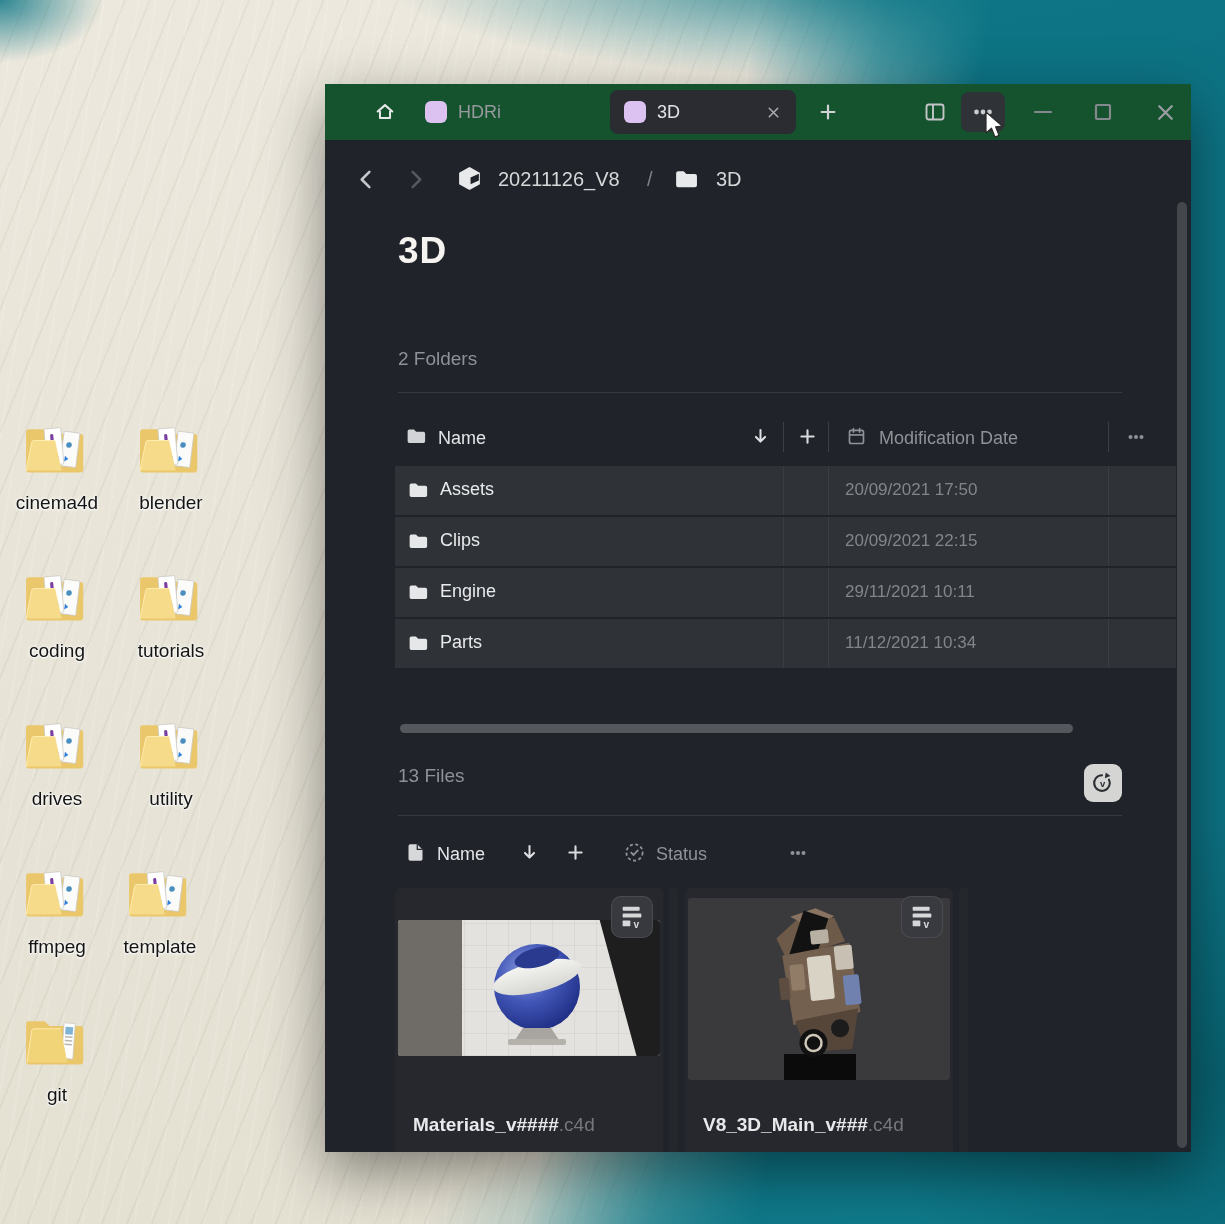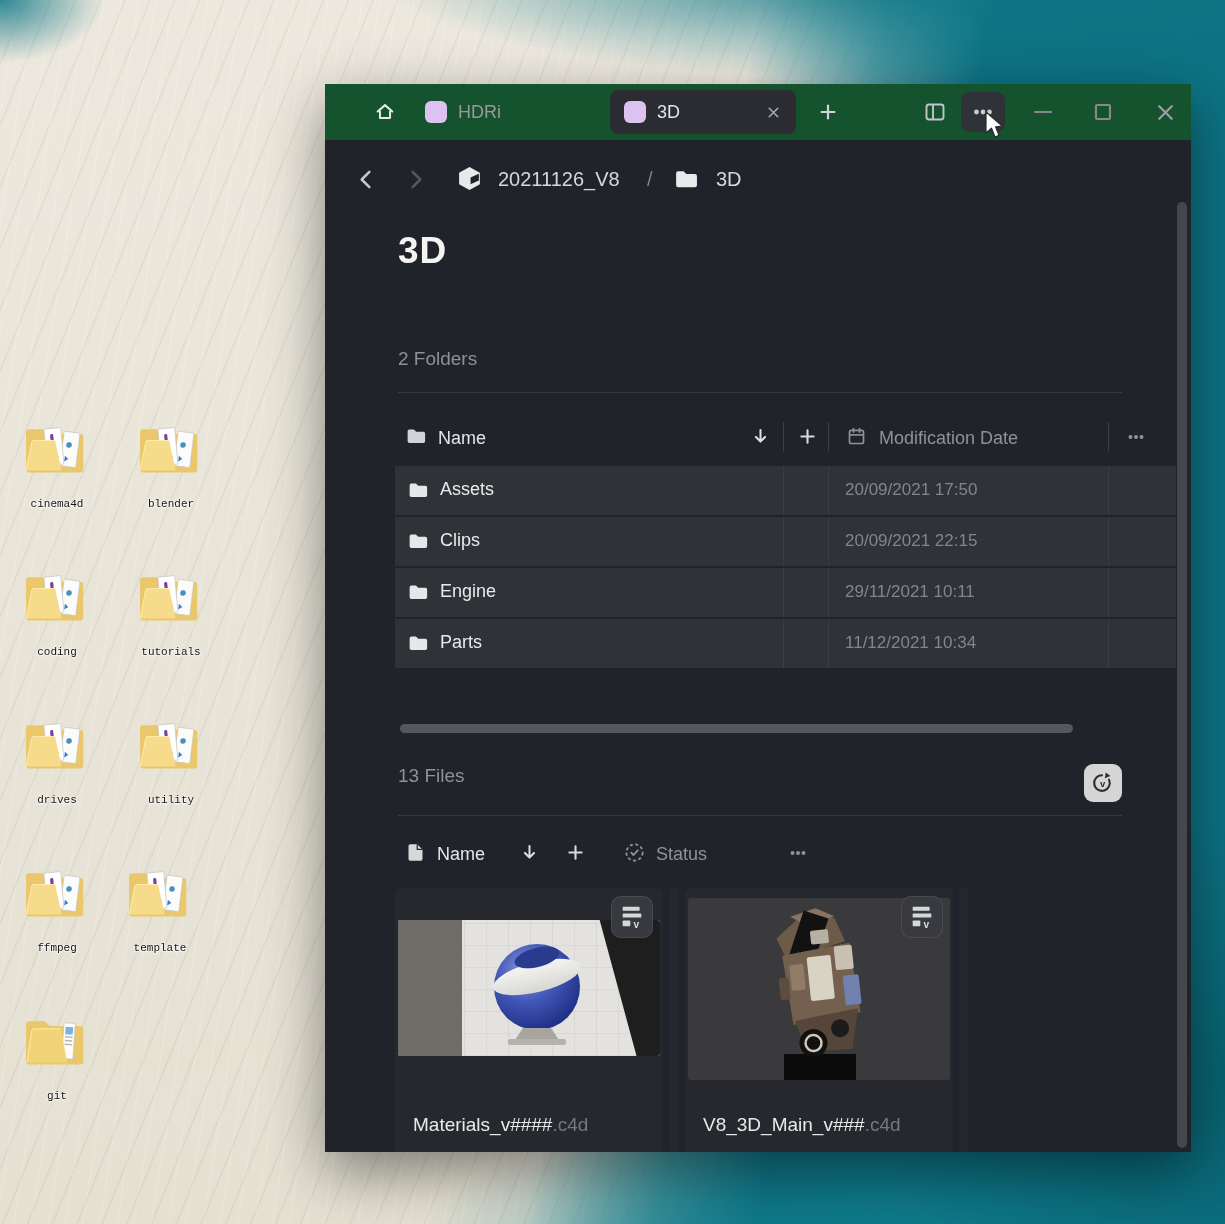--- a/index.html
+++ b/index.html
@@ -14,22 +14,22 @@
       repeating-linear-gradient(112deg, rgba(151,149,128,.10) 0 2px, rgba(255,255,255,0) 2px 23px),
       repeating-linear-gradient(99deg, rgba(255,255,255,.12) 0 2px, rgba(255,255,255,0) 2px 17px),
       linear-gradient(180deg,#ece8dd,#e4e0d2);
   }
   svg{display:block;}
   .hidden-defs{position:absolute;width:0;height:0;overflow:hidden;}
 
   
   .dt-item{position:absolute;width:104px;text-align:center;cursor:default;}
   .dt-item svg.fold{width:72px;height:60px;margin:0 auto;}
-  .dt-label{margin-top:20px;font-size:11px;color:#141414;
-    text-shadow:0 1px 2px rgba(255,255,255,.95),0 0 5px rgba(255,255,255,.9),0 0 2px #fff;font-family:Liberation Mono, monospace;}
+  .dt-label{margin-top:14px;font-size:19px;color:#141414;
+    text-shadow:0 1px 2px rgba(255,255,255,.95),0 0 5px rgba(255,255,255,.9),0 0 2px #fff;}
 
   
   .win{position:absolute;left:325px;top:84px;width:866px;height:1068px;background:#202329;
     box-shadow:0 20px 55px rgba(0,0,0,.45);overflow:hidden;}
   .titlebar{position:absolute;left:0;top:0;width:100%;height:56px;background:#14532d;}
   .tb-ic{position:absolute;color:#e8e9eb;}
   .tab{position:absolute;display:flex;align-items:center;height:40px;top:8px;}
   .tab .sq{width:22px;height:22px;border-radius:6px;background:#dcc2f1;flex:0 0 auto;}
   .tab .lbl{margin-left:11px;font-size:18px;color:#97999e;}
   .tab.active{top:6px;height:44px;background:#2a2c31;border-radius:8px;padding:0 14px;}
@@ -57,21 +57,21 @@
   .vscroll{position:absolute;left:852px;top:118px;width:10px;height:946px;border-radius:5px;background:#44474c;}
 
   .refresh-btn{position:absolute;left:759px;top:680px;width:38px;height:38px;border-radius:9px;background:#d5d5d3;
     display:flex;align-items:center;justify-content:center;color:#2b2e32;}
 
   
   .card{position:absolute;top:804px;width:268px;height:264px;background:#26282d;border-radius:6px 6px 0 0;overflow:hidden;}
   .sliver{position:absolute;top:804px;width:9px;height:264px;background:#26282d;opacity:.85;border-radius:2px;}
   .thumb{position:absolute;left:3px;overflow:hidden;border-radius:3px;}
   .fname-row{position:absolute;left:18px;top:226px;font-size:19px;white-space:nowrap;}
-  .fname-row .base{color:#e8e9eb;}
+  .fname-row .base{color:#e8e9eb;font-weight:bold;}
   .fname-row .ext{color:#75787d;}
   .ver-badge{position:absolute;right:10px;top:8px;width:42px;height:42px;border-radius:10px;background:rgba(56,58,63,.96);
     border:1px solid rgba(96,98,104,.45);display:flex;align-items:center;justify-content:center;color:#d6d7d9;}
 
   
   .t1{background:
       repeating-linear-gradient(0deg, rgba(0,0,0,.045) 0 1px, transparent 1px 22px),
       repeating-linear-gradient(90deg, rgba(0,0,0,.045) 0 1px, transparent 1px 22px),
       #e3e2df;}
   .t1 .strip{position:absolute;left:0;top:0;width:64px;height:100%;background:#6f6c68;}

